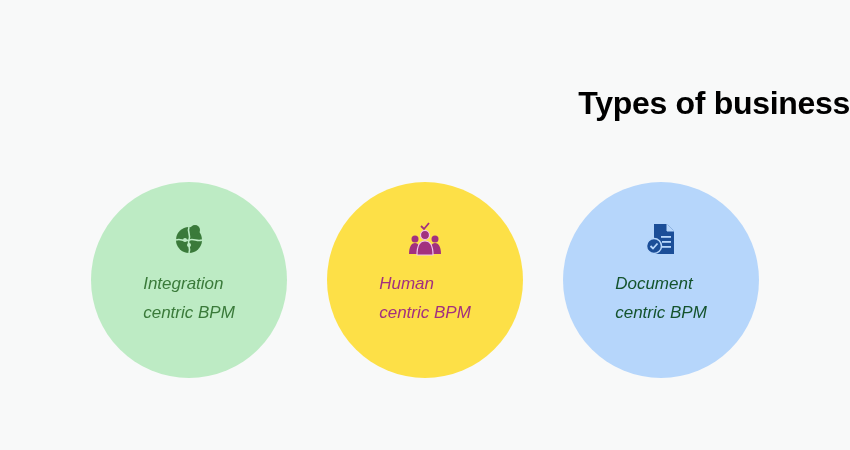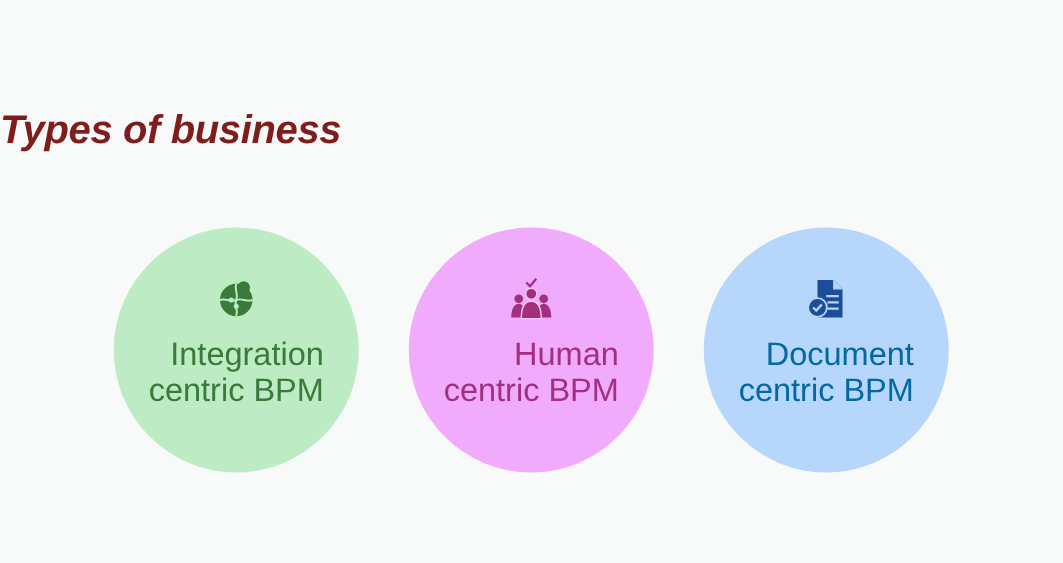--- a/index.html
+++ b/index.html
@@ -4,39 +4,38 @@
   <style>
     html, body { margin: 0; padding: 0; }
     body {
       width: 850px; height: 450px; overflow: hidden;
       background: #f8f9f9;
       font-family: "Liberation Sans", "DejaVu Sans", sans-serif;
       position: relative;
     }
     .title {
       position: absolute; left: 0; top: 60px; width: 850px;
-      text-align: left; color: #7f1d1d;
+      text-align: right; color: #000000;
       font-weight: 700; font-size: 32px; line-height: 44px;
       letter-spacing: -0.3px;
-      font-style: italic;
     }
     .title span { display: block; }
     .circle {
       position: absolute; top: 182px;
       width: 196px; height: 196px; border-radius: 50%;
       display: flex; flex-direction: column; align-items: center;
     }
     .circle .icon { margin-top: 40px; width: 34px; height: 34px; }
     .circle .label {
-      margin-top: 13px; text-align: right;
-      font-size: 26px; line-height: 29px; font-weight: 400;
+      margin-top: 13px; text-align: left;
+      font-size: 17px; line-height: 29px; font-weight: 400; font-style: italic;
     }
     .circle .label span { display: block; }
     #c1 { left: 91px; background: #bdebc4; }
-    #c2 { left: 327px; background: #f0abfc; }
+    #c2 { left: 327px; background: #fde047; }
     #c3 { left: 563px; background: #b6d6fb; }
   </style>
 </head>
 <body>
 
 <h1 class="title">
   <span>Types of business</span>
 </h1>
 
 <div class="circle" id="c1">
@@ -73,17 +72,17 @@
 <div class="circle" id="c3">
   <svg class="icon" viewBox="0 0 34 34">
     <path d="M10 2 H23 L30 9 V32 H10 Z" fill="#1b4e98"></path>
     <path d="M23 2 V9 H30" fill="#b6d6fb" stroke="#b6d6fb" stroke-width="1"></path>
     <rect x="17" y="14" width="10" height="1.8" fill="#b6d6fb"></rect>
     <rect x="18" y="19" width="9" height="1.8" fill="#b6d6fb"></rect>
     <rect x="18" y="24" width="9" height="1.8" fill="#b6d6fb"></rect>
     <circle cx="10" cy="24" r="7.5" fill="#1b4e98" stroke="#b6d6fb" stroke-width="1.5"></circle>
     <path d="M6.5 24 L9 26.5 L13.5 21.5" stroke="#b6d6fb" stroke-width="1.8" fill="none"></path>
   </svg>
-  <div class="label" style="color:#0369a1">
+  <div class="label" style="color:#14532d">
     <span>Document</span>
     <span>centric BPM</span>
   </div>
 </div>
 
 </body></html>

